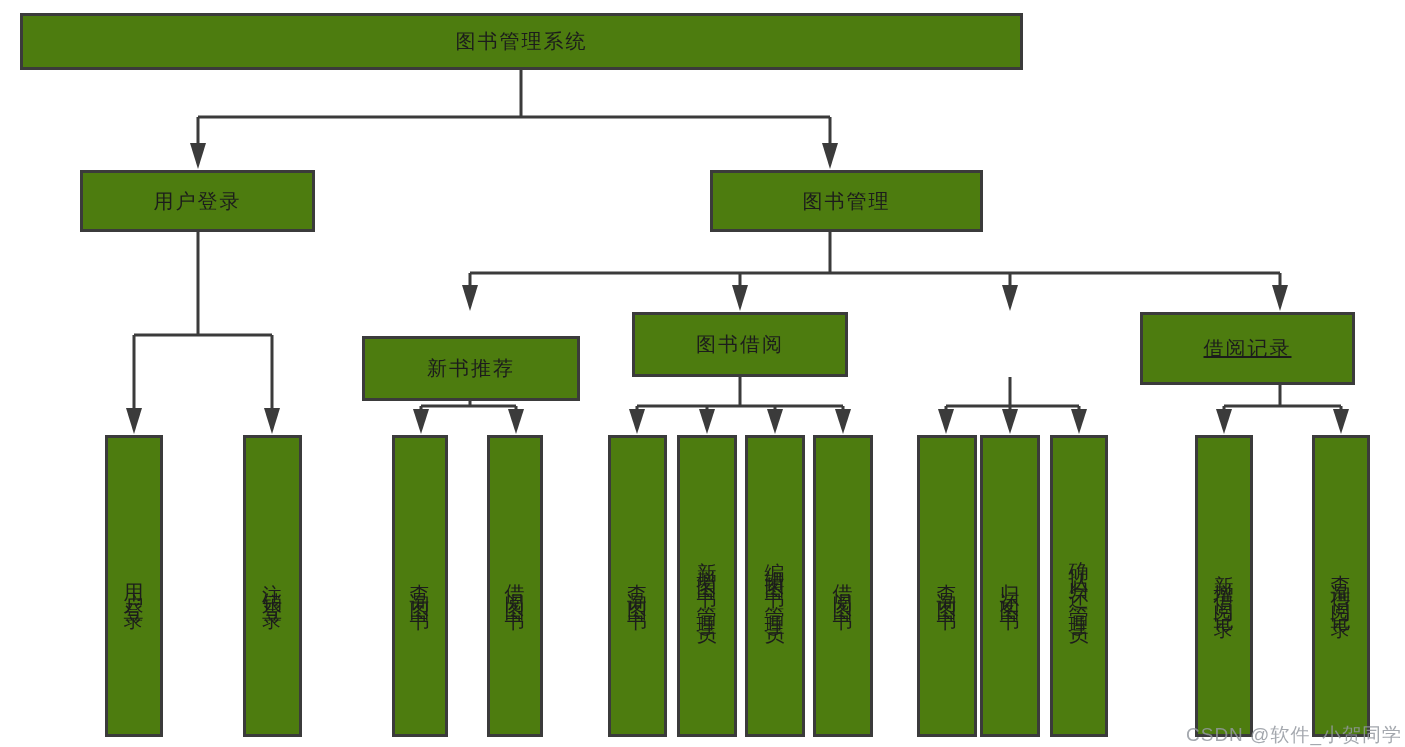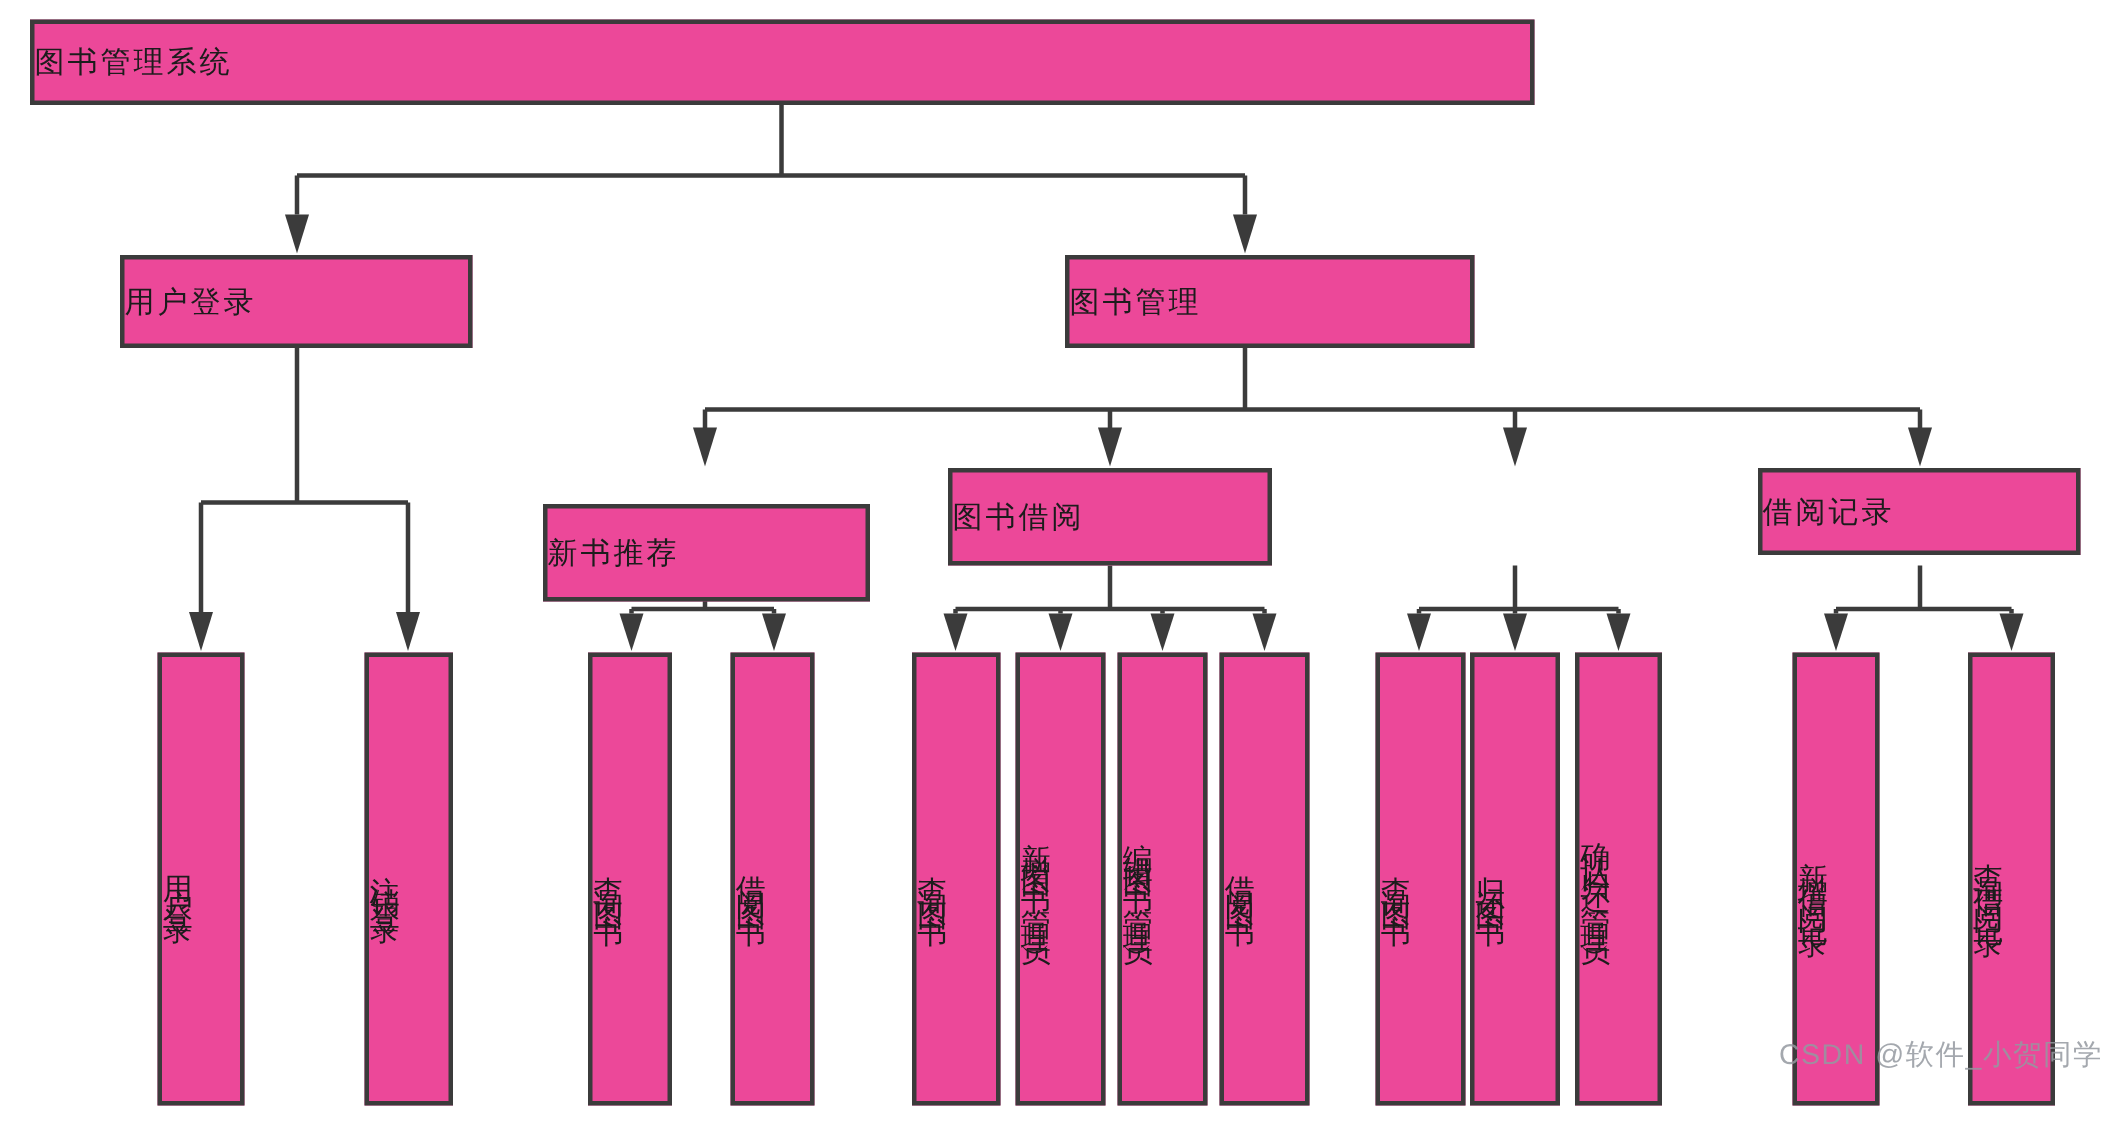--- a/index.html
+++ b/index.html
@@ -9,42 +9,43 @@
     height: 747px;
     background: #ffffff;
     font-family: "Liberation Sans", sans-serif;
     overflow: hidden;
   }
   #wires { position: absolute; left: 0; top: 0; z-index: 1; }
   .node {
     position: absolute;
     box-sizing: border-box;
     border: 3px solid #3b3b3b;
-    background: #ec4899;
+    background: #4d7c0f;
     display: flex;
     align-items: center;
+    justify-content: center;
     z-index: 2;
     color: #1c1c1c;
   }
   .h-node span {
     font-size: 20px;
     letter-spacing: 2px;
     white-space: nowrap;
   }
   .v-node span {
     writing-mode: vertical-rl;
     text-orientation: mixed;
     font-size: 20px;
     letter-spacing: 9px;
     line-height: 1;
   }
   #watermark {
     position: absolute;
     left: 1186px;
-    top: 690px;
+    top: 722px;
     z-index: 3;
     font-size: 19px;
     color: rgba(148, 153, 160, 0.85);
     white-space: nowrap;
     letter-spacing: 1px;
   }
 </style>
 </head>
 <body>
 
@@ -100,21 +101,21 @@
   <div class="node h-node" style="left:710px; top:170px; width:273px; height:62px;">
     <span>图书管理</span>
   </div>
 
   <div class="node h-node" style="left:362px; top:312px; width:218px; height:65px;margin-top:24px;">
     <span>新书推荐</span>
   </div>
   <div class="node h-node" style="left:632px; top:312px; width:216px; height:65px;">
     <span>图书借阅</span>
   </div>
-  <div class="node h-node" style="left:1172px; top:312px; width:215px; height:58px;">
+  <div class="node h-node" style="left:1140px; top:312px; width:215px; height:73px;text-decoration:underline;">
     <span>借阅记录</span>
   </div>
 
   <div class="node v-node" style="left:105px; top:435px; width:58px; height:302px;">
     <span>用户登录</span>
   </div>
   <div class="node v-node" style="left:243px; top:435px; width:59px; height:302px;">
     <span>注销登录</span>
   </div>
 

